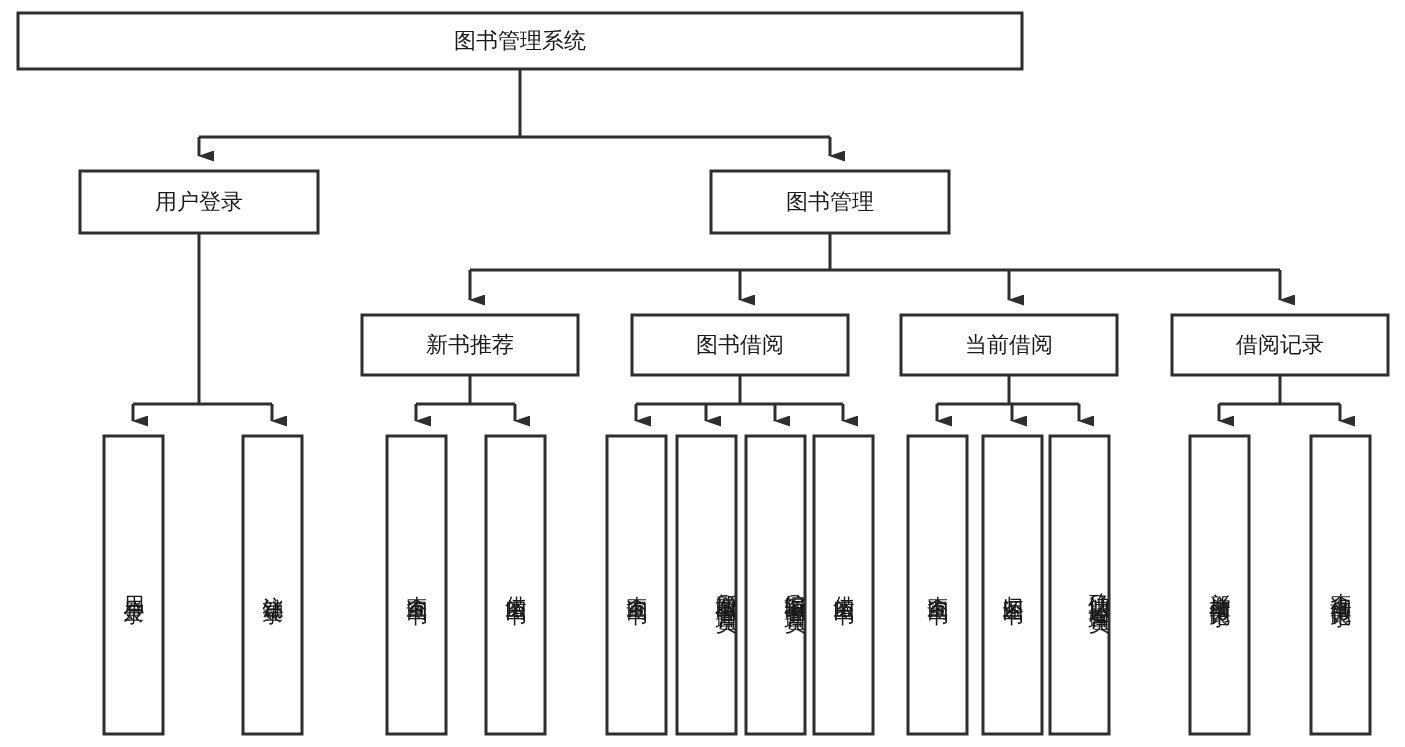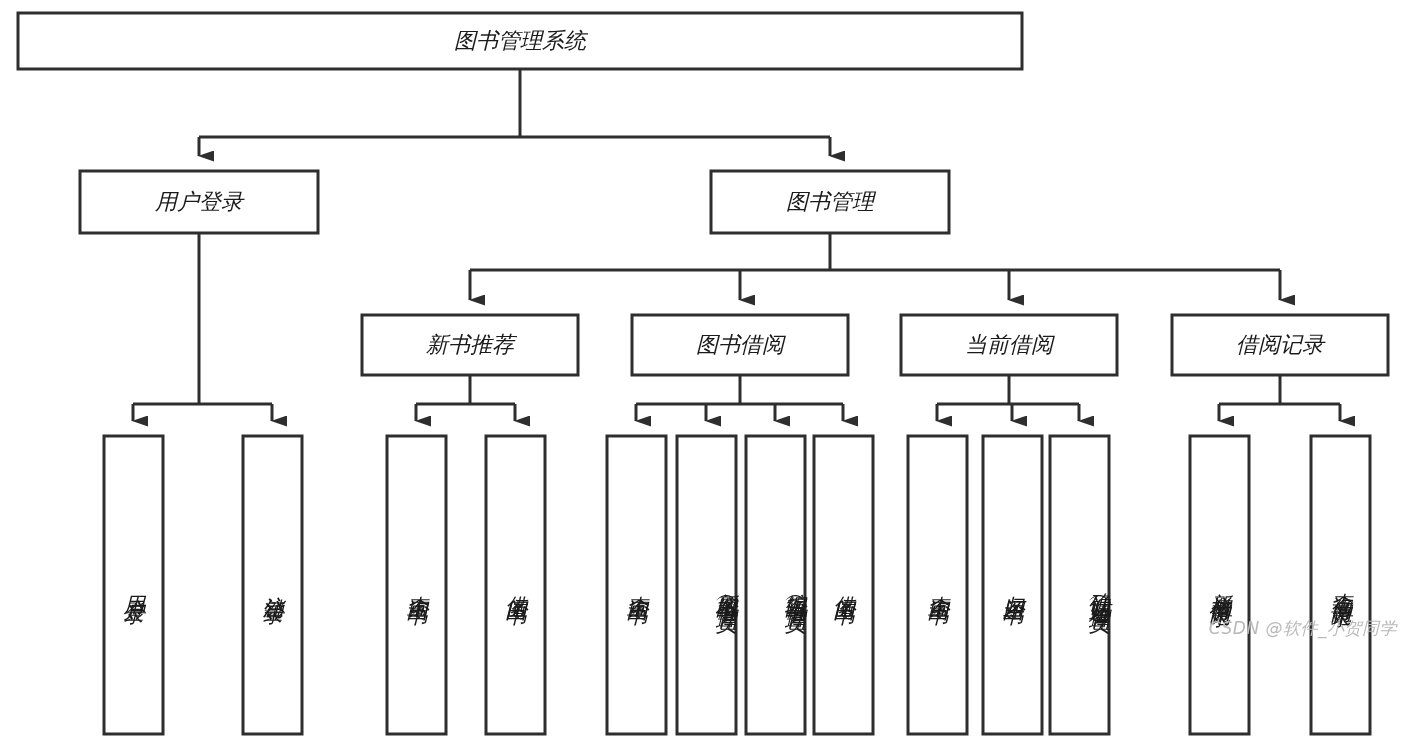--- a/index.html
+++ b/index.html
@@ -11,21 +11,20 @@
     width: 1405px;
     height: 747px;
     font-family: "DejaVu Sans", "Liberation Sans", sans-serif;
     overflow: hidden;
     position: relative;
   }
   #diagram-root {
     position: relative;
     width: 1405px;
     height: 646px;
-    font-style: italic;
   }
   svg#flow {
     position: absolute;
     top: 0;
     left: 0;
     width: 1405px;
     height: 747px;
   }
   .node-box {
     fill: #ffffff;
@@ -197,15 +196,14 @@
   <div class="leaf-label" style="left:607px;  top:436px; width:59px; height:298px;">查询图书</div>
   <div class="leaf-label" style="left:677px;  top:436px; width:59px; height:298px; align-items:flex-start; padding-top:8px; box-sizing:border-box;">新增图书（管理员）</div>
   <div class="leaf-label" style="left:746px;  top:436px; width:59px; height:298px; align-items:flex-start; padding-top:8px; box-sizing:border-box;">编辑图书（管理员）</div>
   <div class="leaf-label" style="left:814px;  top:436px; width:59px; height:298px;">借阅图书</div>
   <div class="leaf-label" style="left:908px;  top:436px; width:59px; height:298px;">查询图书</div>
   <div class="leaf-label" style="left:983px;  top:436px; width:59px; height:298px;">归还图书</div>
   <div class="leaf-label" style="left:1050px; top:436px; width:59px; height:298px; align-items:flex-start; padding-top:8px; box-sizing:border-box;">确认归还（管理员）</div>
   <div class="leaf-label" style="left:1190px; top:436px; width:59px; height:298px;">新增借阅记录</div>
   <div class="leaf-label" style="left:1311px; top:436px; width:59px; height:298px;">查询借阅记录</div>
 
-  <div class="watermark">CSDN @软件_小贺同学</div>
 
 </div>
 
 </body></html>

